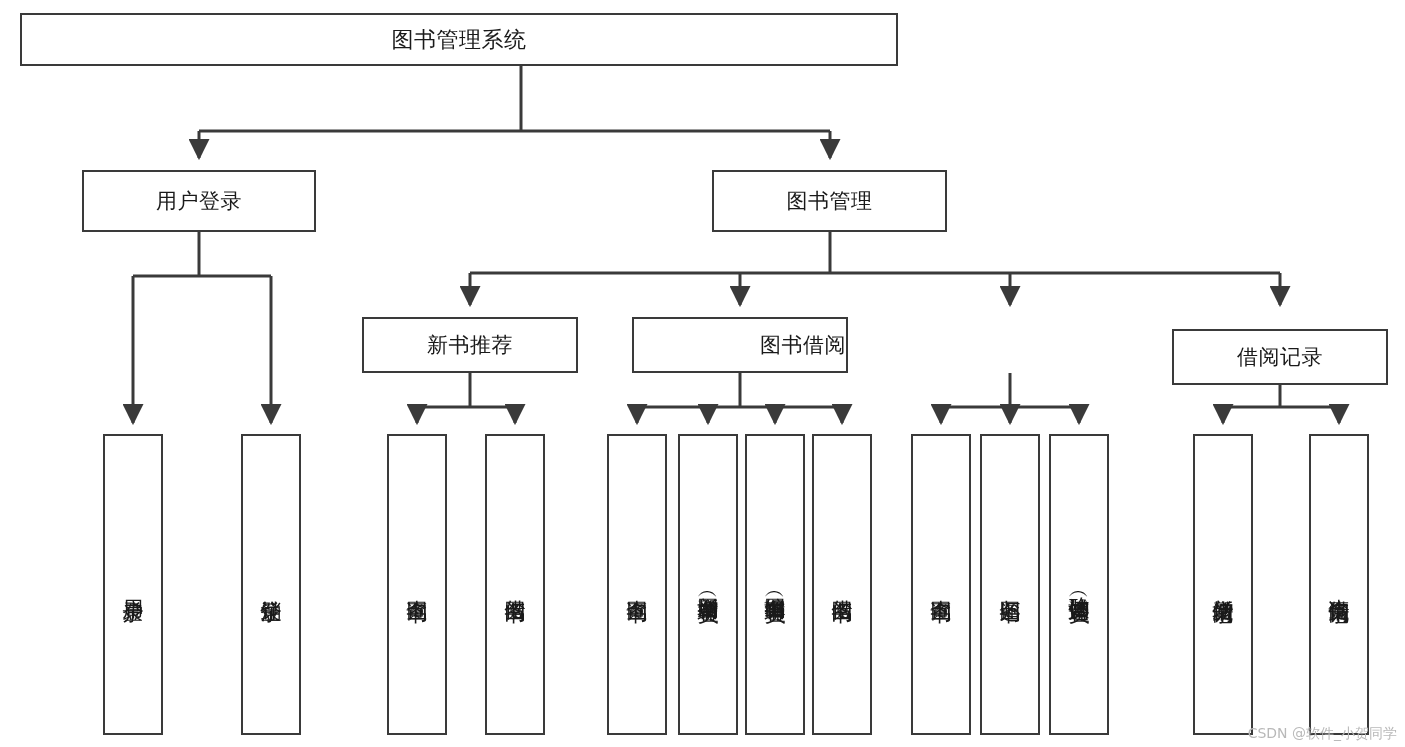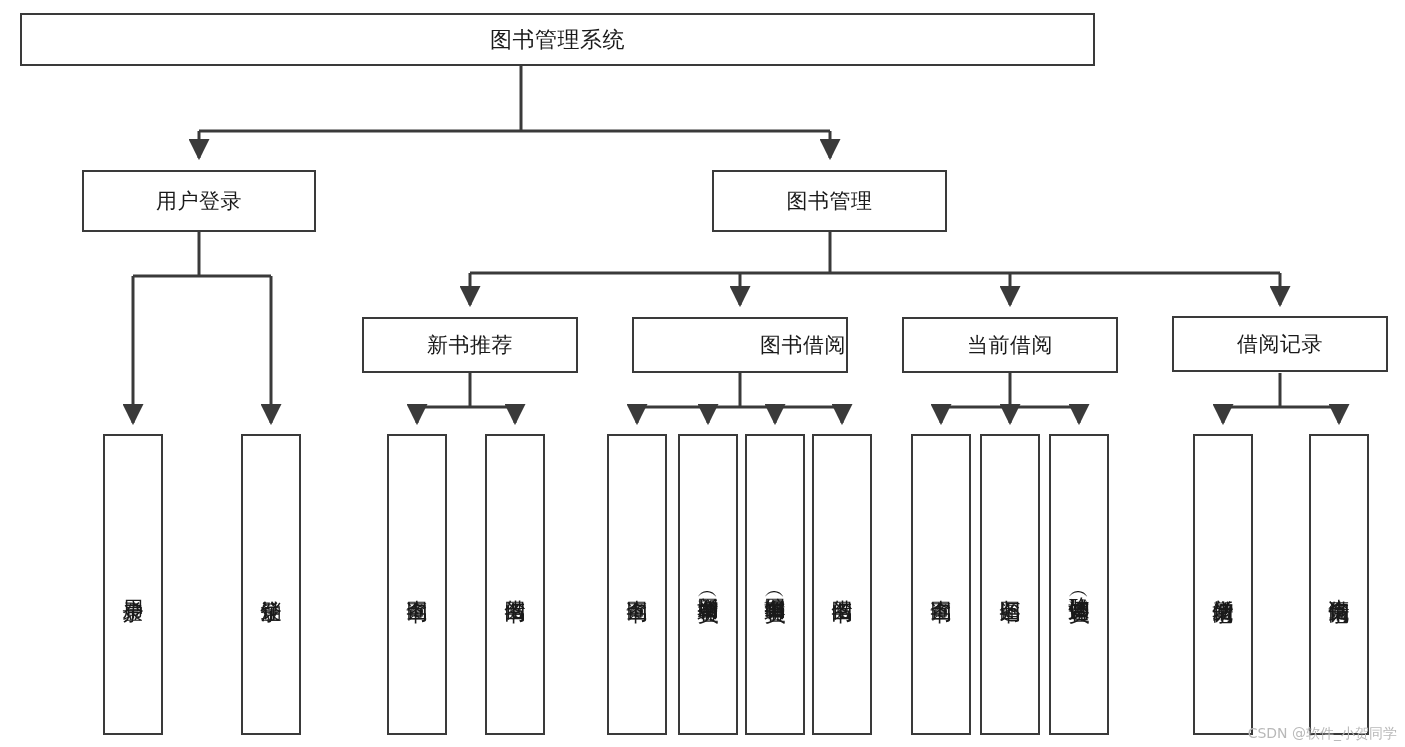--- a/index.html
+++ b/index.html
@@ -121,41 +121,38 @@
       <path d="M 1010 407 L 1010 423" marker-end="url(#arrow)"></path>
       <path d="M 1079 407 L 1079 423" marker-end="url(#arrow)"></path>
 
       <path d="M 1280 373 L 1280 407"></path>
       <path d="M 1223 407 L 1339 407"></path>
       <path d="M 1223 407 L 1223 423" marker-end="url(#arrow)"></path>
       <path d="M 1339 407 L 1339 423" marker-end="url(#arrow)"></path>
     </g>
   </svg>
 
-  <div class="node horiz root" style="left:20px; top:13px; width:1075px; height:53px;">
+  <div class="node horiz root" style="left:20px; top:13px; width:878px; height:53px;">
     <span class="label">图书管理系统</span>
   </div>
 
   <div class="node horiz" style="left:82px; top:170px; width:234px; height:62px;">
     <span class="label">用户登录</span>
   </div>
   <div class="node horiz" style="left:712px; top:170px; width:235px; height:62px;">
     <span class="label">图书管理</span>
   </div>
 
   <div class="node horiz" style="left:362px; top:317px; width:216px; height:56px;">
     <span class="label">新书推荐</span>
   </div>
   <div class="node horiz" style="left:632px; top:317px; width:216px; height:56px;justify-content:flex-end;">
     <span class="label">图书借阅</span>
   </div>
-  <div class="node horiz" style="left:902px; top:317px; width:216px; height:56px;">
-    <span class="label">当前借阅</span>
-  </div>
-  <div class="node horiz" style="left:1172px; top:316px; width:216px; height:56px;align-items:center;">
+  <div class="node horiz" style="left:1172px; top:329px; width:216px; height:56px;align-items:center;">
     <span class="label">借阅记录</span>
   </div>
 
   <div class="node vert" style="left:103px; top:434px; width:60px; height:301px;">
     <span class="label">用户登录</span>
   </div>
   <div class="node vert" style="left:241px; top:434px; width:60px; height:301px;">
     <span class="label">注销登录</span>
   </div>
 

